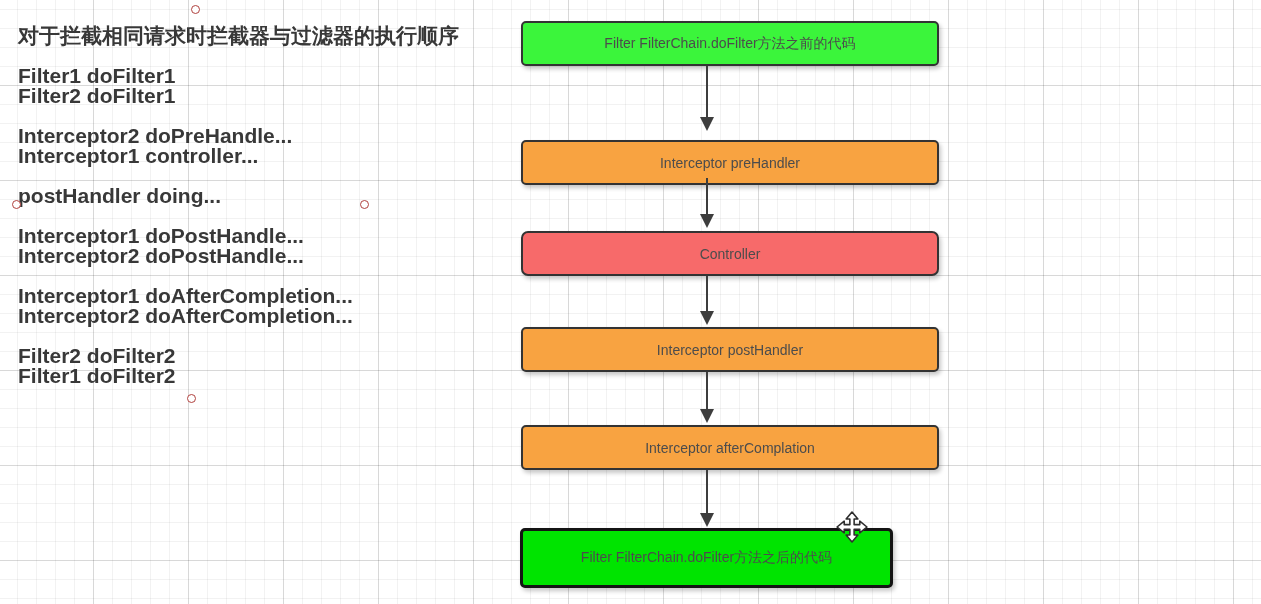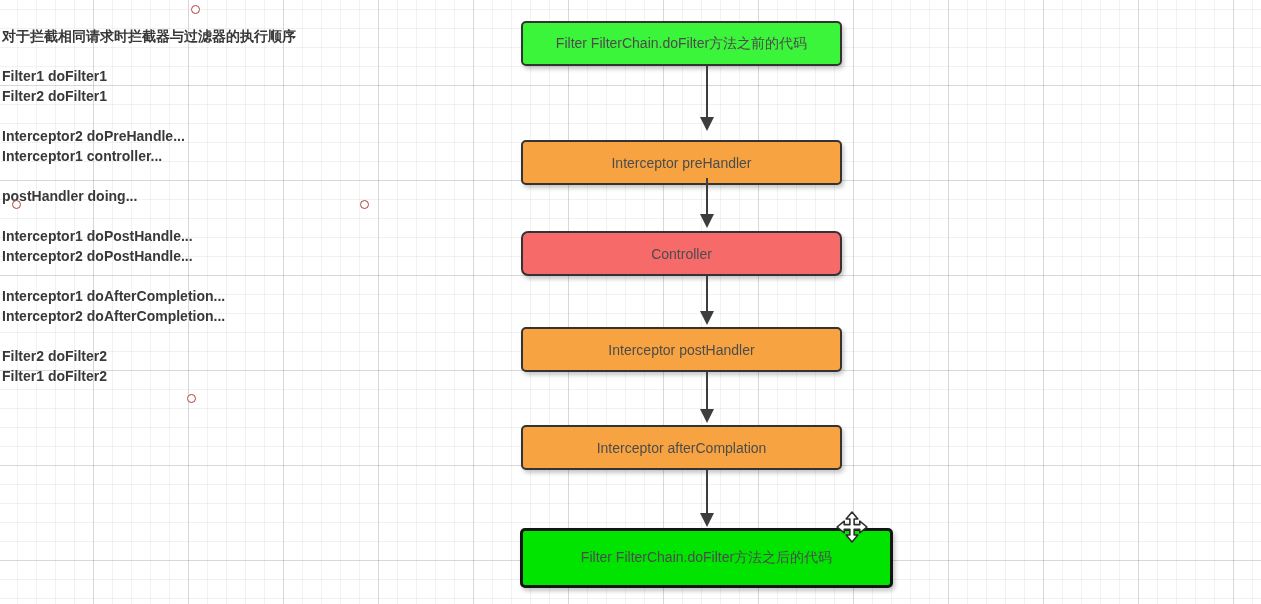--- a/index.html
+++ b/index.html
@@ -18,31 +18,31 @@
     background-image:
       linear-gradient(to right, rgba(0,0,0,0.105) 1px, transparent 1px),
       linear-gradient(to bottom, rgba(0,0,0,0.105) 1px, transparent 1px),
       linear-gradient(to right, rgba(0,0,0,0.05) 1px, transparent 1px),
       linear-gradient(to bottom, rgba(0,0,0,0.05) 1px, transparent 1px);
     background-size: 95px 95px, 95px 95px, 19px 19px, 19px 19px;
     background-position: -2px -2px, -2px -10px, -2px -2px, -2px -10px;
   }
   .note {
     position: absolute;
-    left: 2px;
-    font-size: 14px;
+    left: 18px;
+    font-size: 21px;
     font-weight: bold;
     color: #383838;
     white-space: nowrap;
     line-height: 18px;
   }
   .node {
     position: absolute;
     left: 521px;
-    width: 321px;
+    width: 418px;
     height: 45px;
     box-sizing: border-box;
     border: 2px solid #333333;
     border-radius: 5px;
     display: flex;
     align-items: center;
     justify-content: center;
     box-shadow: 2px 3px 4px rgba(0,0,0,0.22);
   }
   .node.selected {

